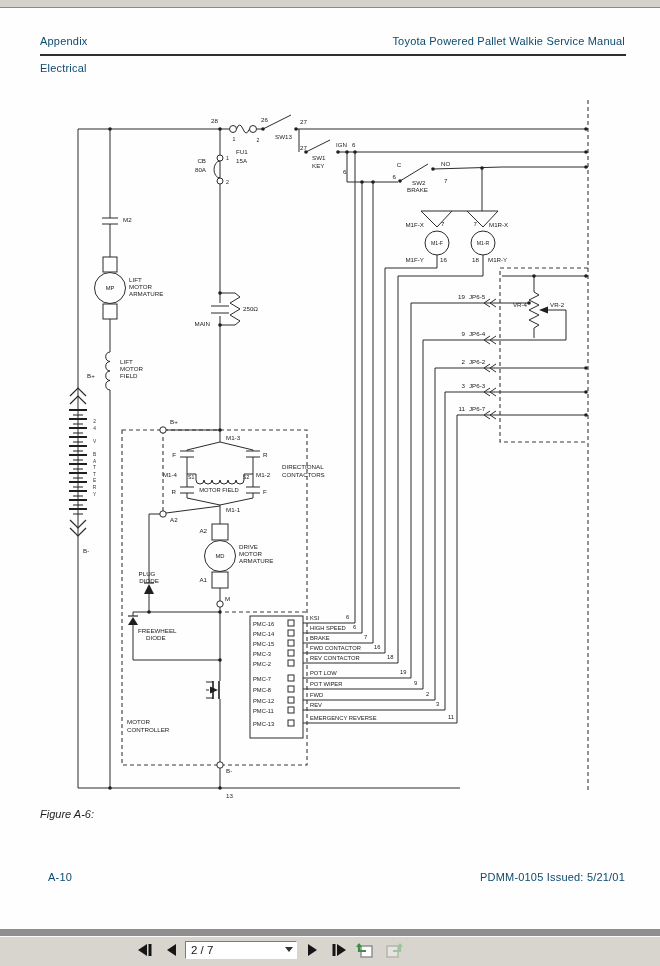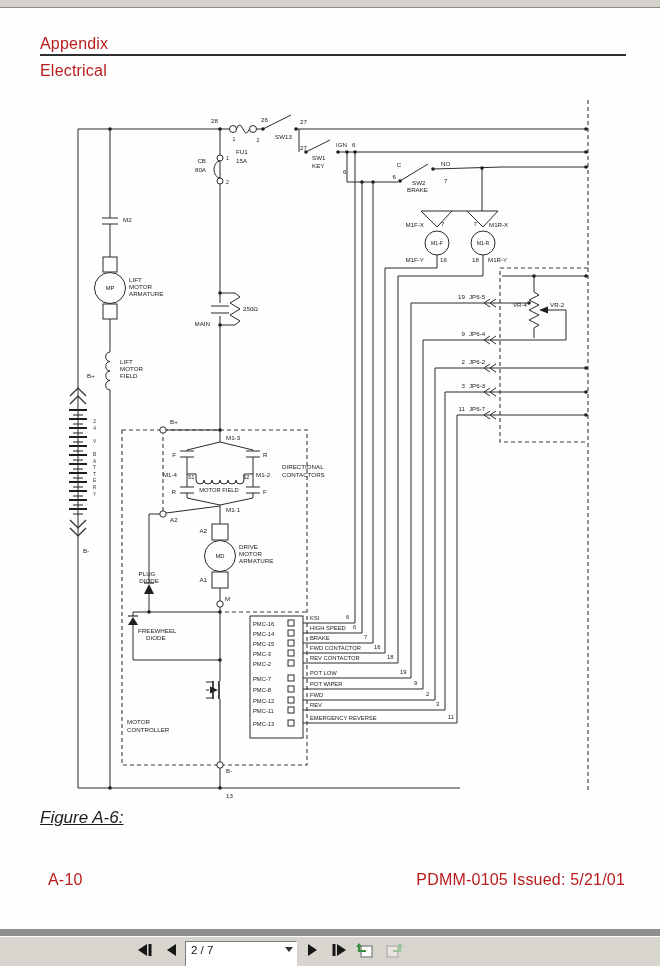--- a/index.html
+++ b/index.html
@@ -1,48 +1,49 @@
 <!DOCTYPE html>
 <html><head>
 <meta charset="utf-8">
 <style>
   html,body{margin:0;padding:0;background:#e8e8e8;}
   .stage{position:relative;width:660px;height:966px;background:#fefefe;overflow:hidden;
          font-family:"Liberation Sans",sans-serif;color:#222;}
   .top-chrome{position:absolute;top:0;left:0;right:0;height:7px;background:#d5d2cb;border-bottom:1px solid #8a8a8a;}
-  .hdr{position:absolute;font-size:16px;color:#b91c1c;letter-spacing:.2px;white-space:nowrap;}
+  .hdr{position:absolute;font-size:11px;color:#0c4a6e;letter-spacing:.2px;white-space:nowrap;}
   .rule{position:absolute;left:40px;width:586px;height:2px;background:#2f2f2f;}
-  .caption{position:absolute;font-size:17px;font-style:italic;color:#1d1d1d;white-space:nowrap;text-decoration:underline;}
+  .caption{position:absolute;font-size:11px;font-style:italic;color:#1d1d1d;white-space:nowrap;}
   .vert-batt{position:absolute;left:92px;top:419px;writing-mode:vertical-rl;text-orientation:upright;
              font-size:4.8px;letter-spacing:1.6px;color:#333;}
   svg text{font-family:"Liberation Sans",sans-serif;fill:#222;}
   .t6{font-size:6.2px;} .t5{font-size:5.2px;} .t55{font-size:5.8px;}
   .w{stroke:#2b2b2b;stroke-width:1;fill:none;}
   .w12{stroke:#2b2b2b;stroke-width:1.2;fill:none;}
   .dash{stroke:#3a3a3a;stroke-width:1.1;fill:none;stroke-dasharray:4 3;}
   .comp{stroke:#2b2b2b;stroke-width:1;fill:#fefefe;}
   .dot{fill:#1f1f1f;}
   .bars-l{stroke:#1f1f1f;stroke-width:2;} .bars-s{stroke:#1f1f1f;stroke-width:1.2;}
   
   .toolbar{position:absolute;left:0;right:0;top:929px;height:37px;background:#d8d5cf;}
   .tb-band{height:7px;background:#8f8f8f;border-bottom:1px solid #fbfbfb;}
   .nav-btn{position:absolute;top:12px;height:18px;display:flex;align-items:center;justify-content:center;cursor:pointer;}
-  .page-field{position:absolute;left:185px;top:12px;width:112px;height:26px;background:#fff;
+  .page-field{position:absolute;left:185px;top:12px;width:112px;height:18px;background:#fff;
               border:1px solid;border-color:#7a7a7a #ffffff #ffffff #7a7a7a;box-sizing:border-box;
               font-size:11.5px;line-height:16px;padding-left:5px;color:#111;}
   .dd-arrow{position:absolute;right:3px;top:5px;width:0;height:0;border-left:4px solid transparent;
             border-right:4px solid transparent;border-top:5px solid #333;}
 </style>
 </head>
 <body>
 
 <div class="stage">
   <div class="top-chrome"></div>
 
   <div class="hdr" style="left:40px;top:35px;">Appendix</div>
+  <div class="hdr" style="right:35px;top:35px;">Toyota Powered Pallet Walkie Service Manual</div>
   <div class="rule" style="top:54px;"></div>
   <div class="hdr" style="left:40px;top:62px;">Electrical</div>
 
   <svg width="660" height="966" viewBox="0 0 660 966" style="position:absolute;left:0;top:0;">
 
     <g>
       <path class="dash" d="M588,100 V793"></path>
       <path class="dash" d="M122,430 H307 V765 H122 Z"></path>
       <path class="dash" d="M163,430 V514"></path>
       <path class="dash" d="M225,612 H307"></path>

